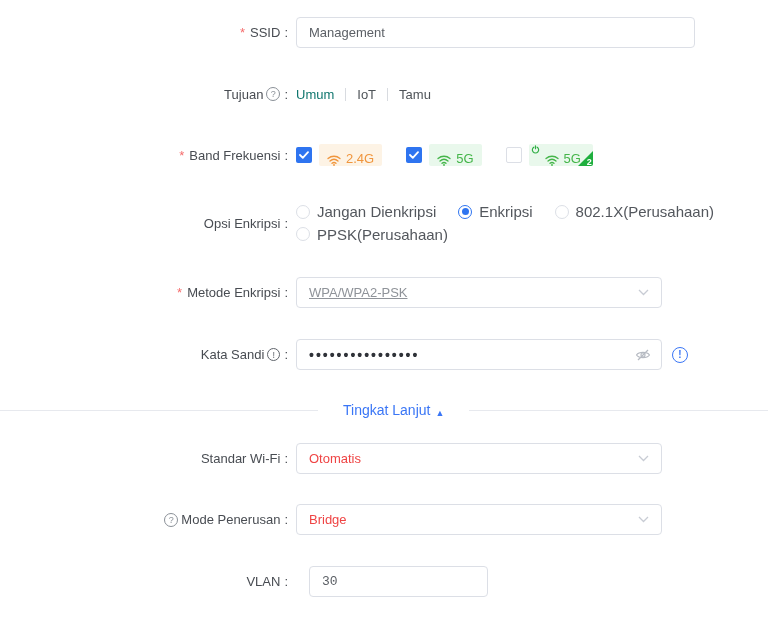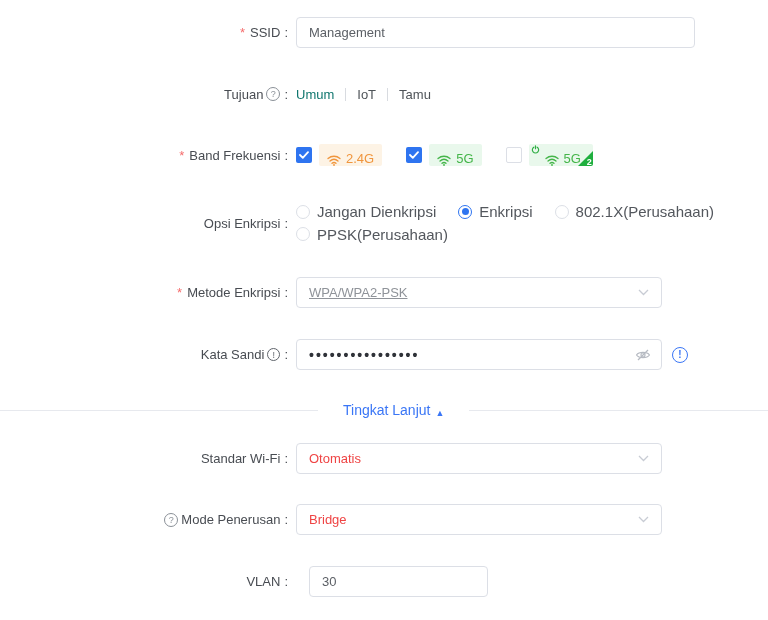--- a/index.html
+++ b/index.html
@@ -266,17 +266,17 @@
       </div>
     </div>
   </div>
 
   <div class="row" style="top:565px;height:32px;">
     <div class="lbl">
       <span>VLAN</span>
       <span class="colon">:</span>
     </div>
     <div class="ctl">
-      <input class="ipt" style="width: 179px; margin-left: 13px;" readonly="" value="30">
+      <input class="ipt" style="width: 179px; margin-left: 13px; font-family: Liberation Mono, monospace;" readonly="" value="30">
     </div>
   </div>
 
 </div>
 
 </body></html>

